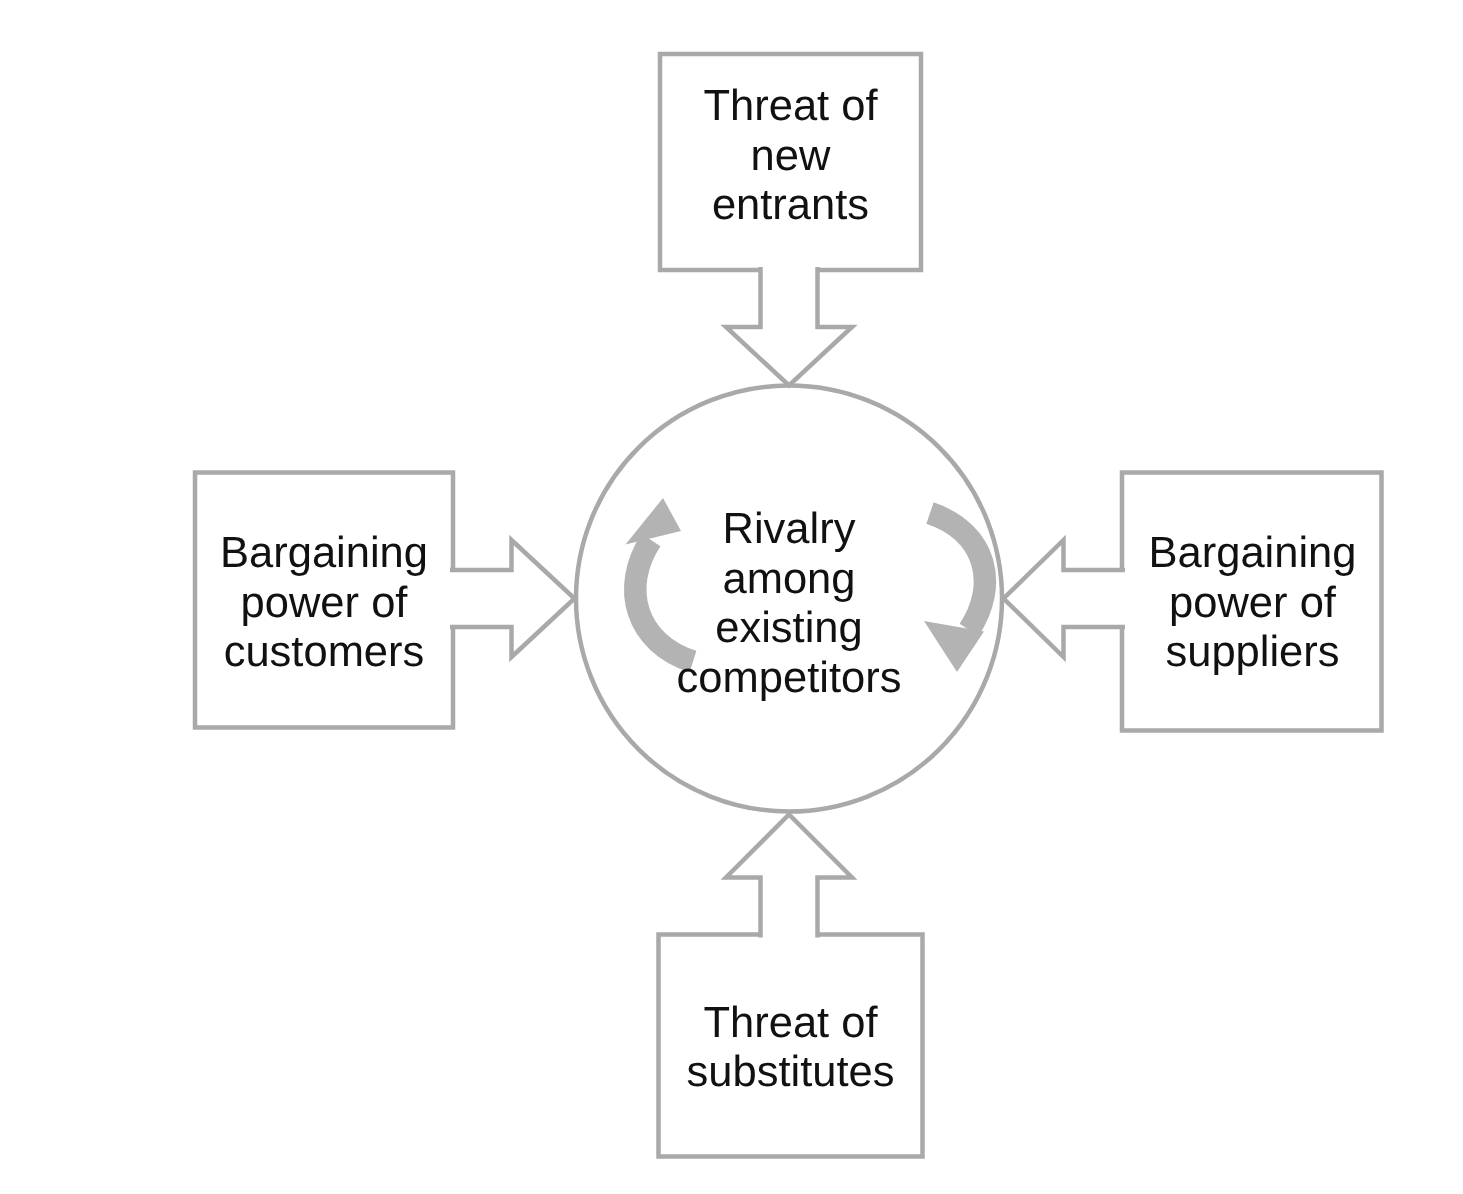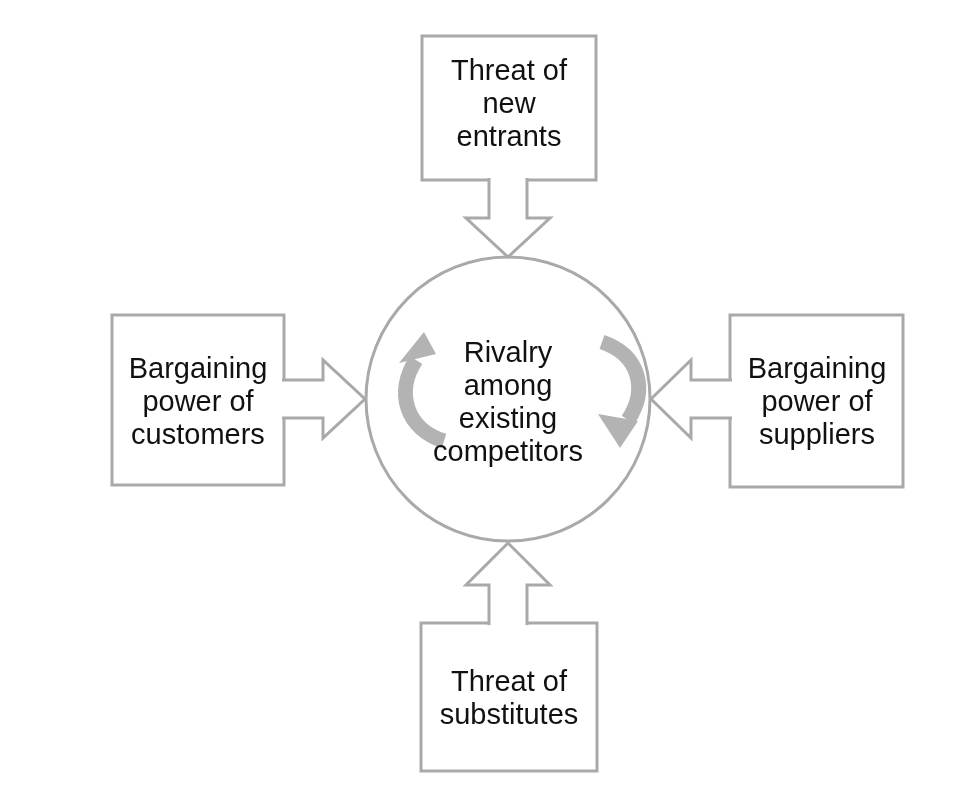--- a/index.html
+++ b/index.html
@@ -4,21 +4,21 @@
 <style>
   :root {
     --outline: #a9a9a9;
     --shape-fill: #ffffff;
     --rotation-arrow: #b3b3b3;
     --text: #111111;
     --background: #ffffff;
   }
   * { margin: 0; padding: 0; box-sizing: border-box; }
   html, body { width: 975px; height: 796px; background: var(--background); overflow: hidden; }
-  .stage { width: 975px; height: 676px; background: var(--background); }
+  .stage { width: 975px; height: 676px; background: var(--background); padding-left: 18px; }
   .box {
     fill: var(--shape-fill);
     stroke: var(--outline);
     stroke-width: 3;
   }
   .ring {
     fill: var(--shape-fill);
     stroke: var(--outline);
     stroke-width: 3;
   }

